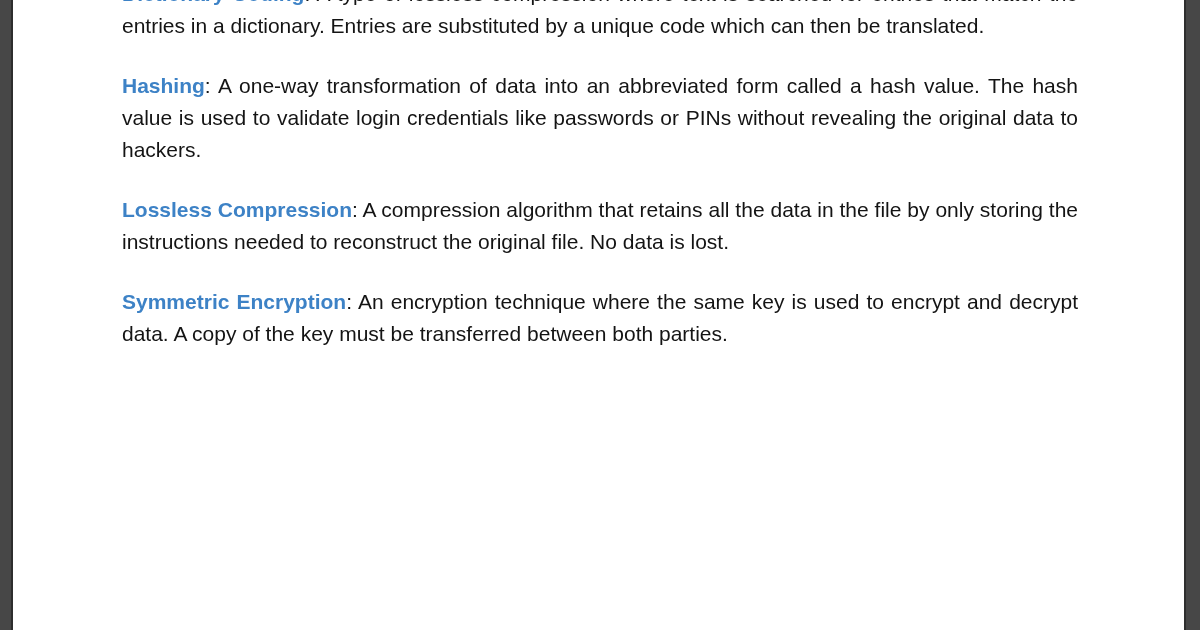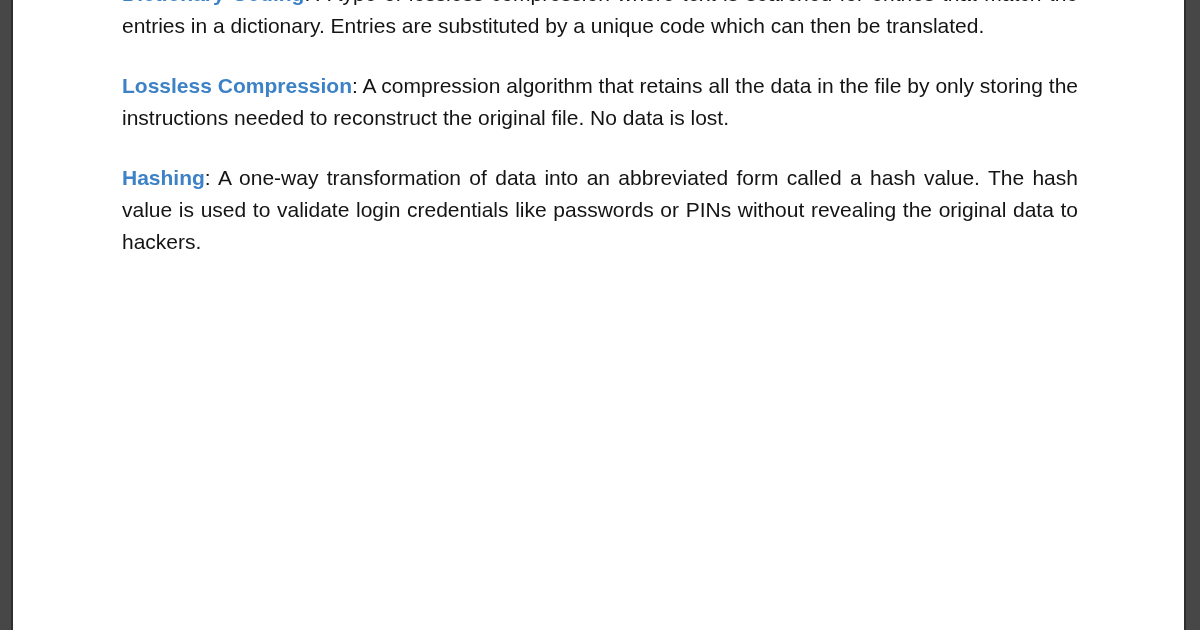--- a/index.html
+++ b/index.html
@@ -44,21 +44,22 @@
 <body>
 
 <div class="viewport-edge left"></div>
 <div class="viewport-edge right"></div>
 
 <main class="page-content">
   <section class="glossary">
 
     <p class="entry"><span class="term">Dictionary Coding</span><span class="sep">:</span> <span class="def">A type of lossless compression where text is searched for entries that match the entries in a dictionary. Entries are substituted by a unique code which can then be translated.</span></p>
 
+    <p class="entry"><span class="term">Hashing</span><span class="sep">:</span> <span class="def">A one-way transformation of data into an abbreviated form called a hash value. The hash value is used to validate login credentials like passwords or PINs without revealing the original data to hackers.</span></p>
+
     <p class="entry"><span class="term">Lossless Compression</span><span class="sep">:</span> <span class="def">A compression algorithm that retains all the data in the file by only storing the instructions needed to reconstruct the original file. No data is lost.</span></p>
-
-    <p class="entry"><span class="term">Hashing</span><span class="sep">:</span> <span class="def">A one-way transformation of data into an abbreviated form called a hash value. The hash value is used to validate login credentials like passwords or PINs without revealing the original data to hackers.</span></p>
 
 
 
+    <p class="entry"><span class="term">Symmetric Encryption</span><span class="sep">:</span> <span class="def">An encryption technique where the same key is used to encrypt and decrypt data. A copy of the key must be transferred between both parties.</span></p>
 
   </section>
 </main>
 
 </body></html>

